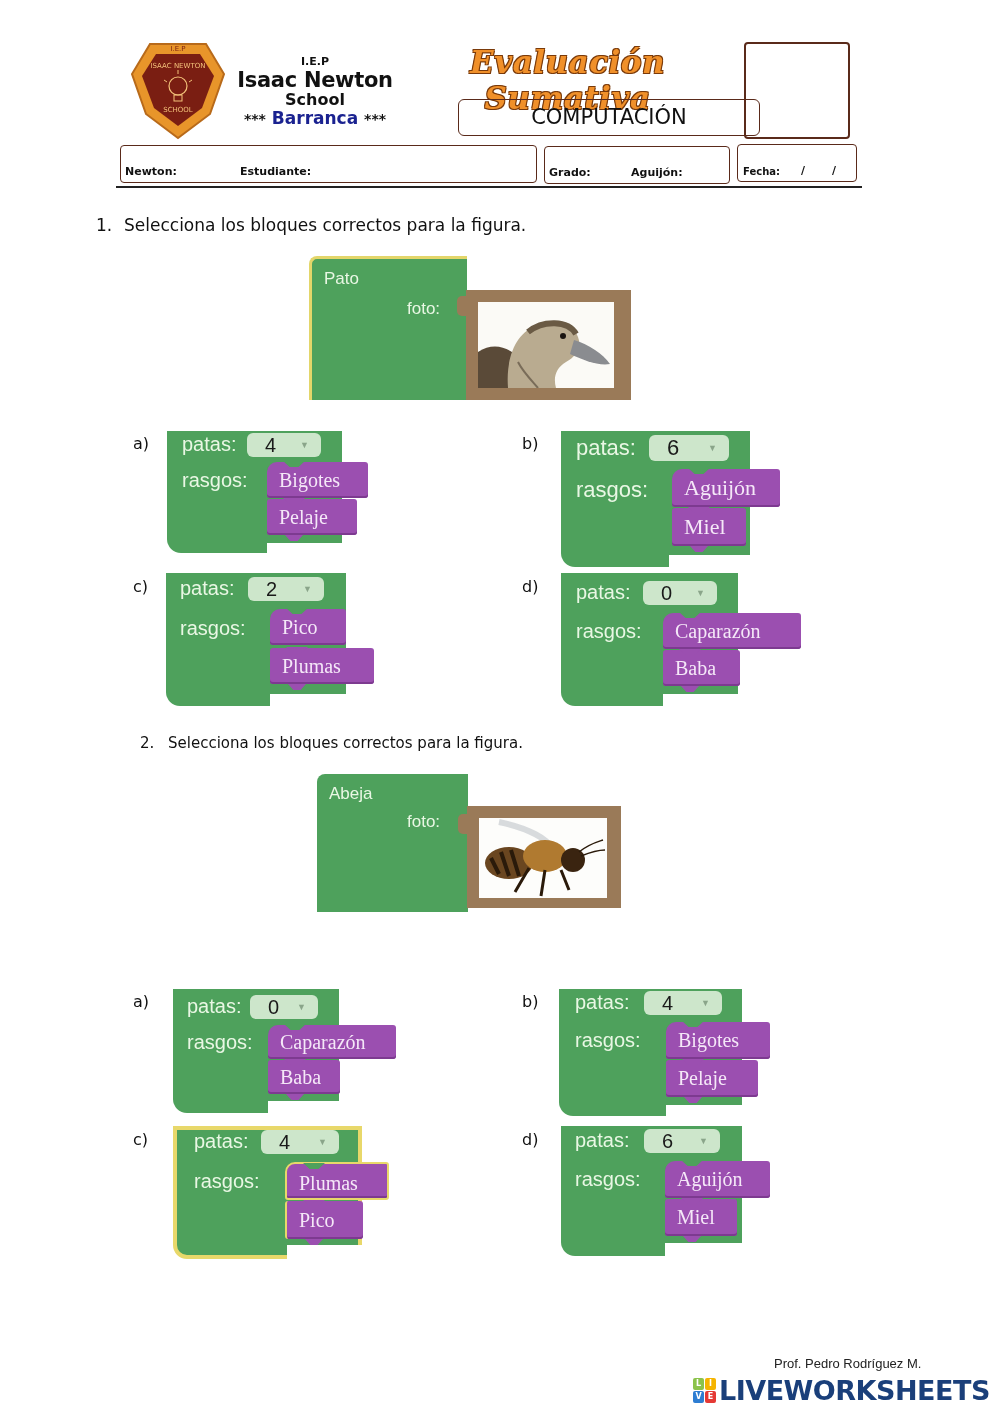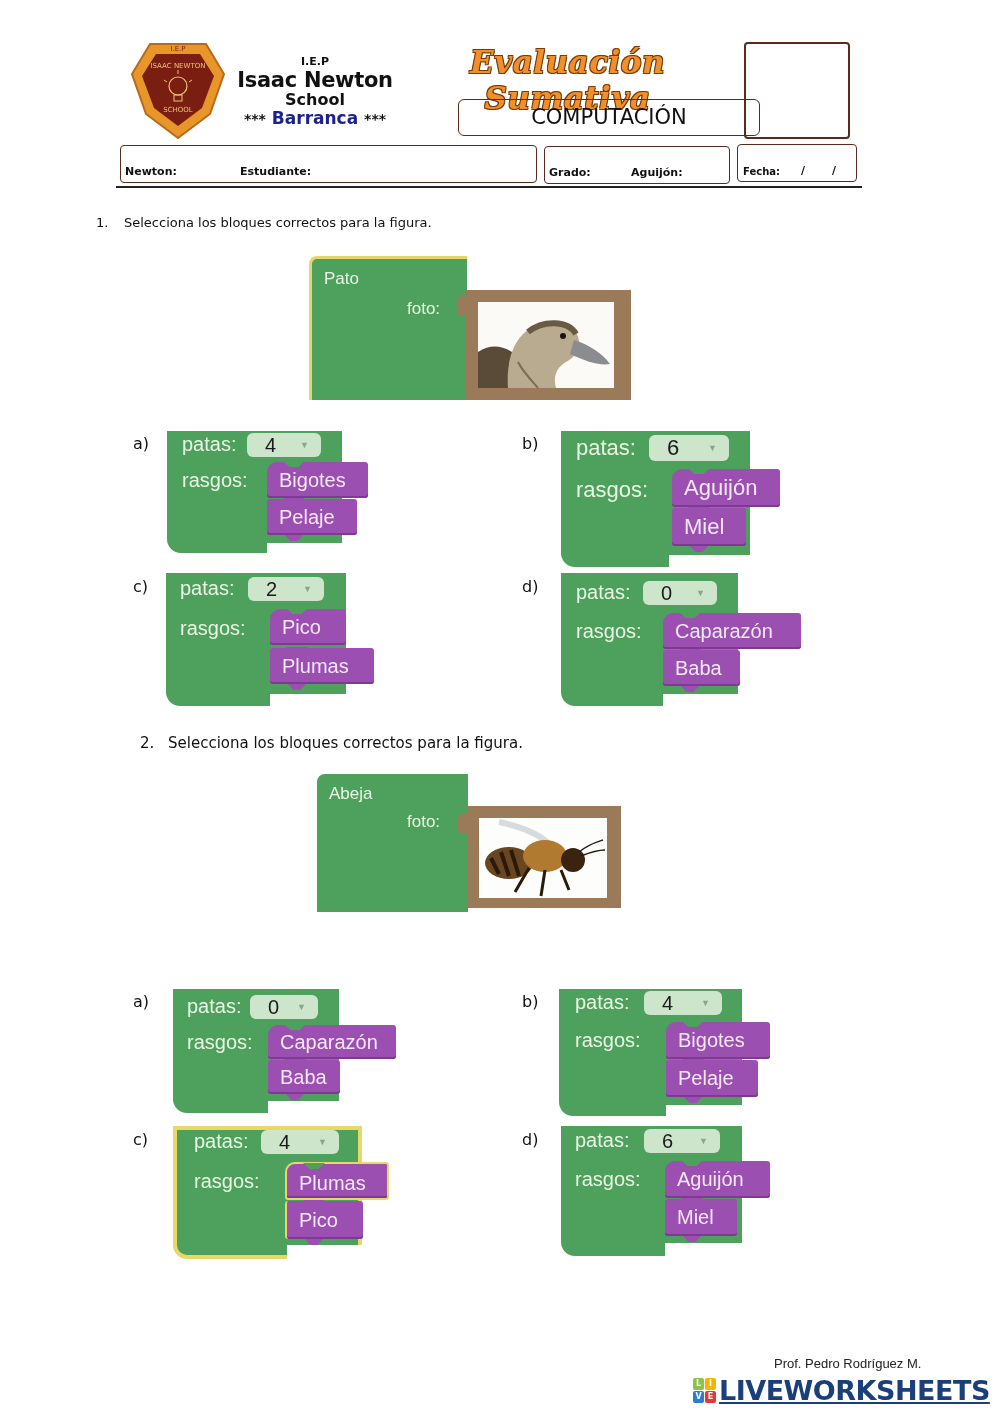--- a/index.html
+++ b/index.html
@@ -20,54 +20,54 @@
   .photo-box { position: absolute; left: 744px; top: 42px; width: 106px; height: 97px; border: 2px solid #5a2a1a; border-radius: 4px; }
 
   .field-box { position: absolute; top: 145px; height: 38px; border: 1.5px solid #5a2a1a; border-radius: 4px; font-weight: bold; font-size: 11px; }
   .field-box span { position: absolute; bottom: 4px; }
   .fb1 { left: 120px; width: 417px; }
   .fb2 { left: 544px; width: 186px; top: 146px; }
   .fb3 { left: 737px; width: 120px; top: 144px; }
   .header-rule { position: absolute; left: 116px; top: 186px; width: 746px; height: 2px; background: #222; }
 
   
-  .question { position: absolute; left: 96px; font-family: "DejaVu Sans", sans-serif; font-size: 13px; color: #111; }
+  .question { position: absolute; left: 96px; font-family: "DejaVu Sans", sans-serif; font-size: 17px; color: #111; }
   .question .num { display: inline-block; width: 28px; }
   .q2 { font-size: 15px; margin-left: 44px; }
 
   
   .def-block { position: absolute; }
   .def-green { position: absolute; left: 0; top: 0; width: 158px; background: #4ea15c; border-radius: 8px 0 0 0; }
   .def-name { position: absolute; left: 12px; top: 10px; color: #e9f7e4; font-family: "Liberation Sans", sans-serif; font-size: 17px; }
   .def-foto { position: absolute; color: #e9f7e4; font-family: "Liberation Sans", sans-serif; font-size: 17px; }
   .def-plug { position: absolute; width: 9px; height: 20px; background: #9a7a58; border-radius: 5px 0 0 5px; }
   .def-frame { position: absolute; background: #9a7a58; }
   .def-photo { position: absolute; background: #fff; overflow: hidden; }
 
   
   .opt-label { position: absolute; font-family: "DejaVu Sans", sans-serif; font-size: 16px; color: #111; }
   .opt { position: absolute; }
   .opt-green { position: absolute; left: 0; top: 0; background: #4ea15c; border-radius: 0 0 0 14px; }
   .opt-green.hl { border: 4px solid #e8d86a; }
   .lbl { position: absolute; color: #e9f7e4; font-family: "Liberation Sans", sans-serif; font-size: 20px; }
   .dd { position: absolute; height: 24px; background: #cde6cb; border-radius: 6px; color: #1a1a1a; font-family: "Liberation Sans", sans-serif; font-size: 20px; line-height: 24px; padding-left: 18px; }
   .dd .arrow { position: absolute; right: 12px; top: 0; font-size: 9px; color: #8aa58a; }
-  .chip { position: absolute; height: 36px; background: #9b4fb0; color: #f5e8f8; font-family: Liberation Sans, sans-serif; font-size: 20px; line-height: 36px; padding: 0 12px; border-radius: 3px 3px 3px 3px; box-shadow: inset 0 -2px 0 #7d3a90; }
+  .chip { position: absolute; height: 36px; background: #9b4fb0; color: #f5e8f8; font-family: Liberation Serif, serif; font-size: 20px; line-height: 36px; padding: 0 12px; border-radius: 3px 3px 3px 3px; box-shadow: inset 0 -2px 0 #7d3a90; }
   .chip.top { border-top-left-radius: 10px; }
   .chip .notch { position: absolute; left: 16px; top: -1px; width: 22px; height: 6px; background: #4ea15c; clip-path: polygon(0 0, 100% 0, 70% 100%, 30% 100%); }
   .chip .tab { position: absolute; left: 18px; bottom: -6px; width: 18px; height: 6px; background: #9b4fb0; clip-path: polygon(0 0, 100% 0, 70% 100%, 30% 100%); }
   .chip.second .notch { background: #9b4fb0; }
   .cut { position: absolute; background: #fff; }
 
   
   .prof { position: absolute; left: 774px; top: 1356px; font-family: "Liberation Sans", sans-serif; font-size: 13px; color: #222; }
   .lw { position: absolute; left: 693px; top: 1374px; height: 32px; display: flex; align-items: center; }
   .lw-tiles { display: grid; grid-template-columns: 11px 11px; grid-template-rows: 12px 12px; gap: 1px; margin-right: 3px; }
   .lw-tiles div { font-family: "DejaVu Sans", sans-serif; font-size: 8px; font-weight: bold; color: #fff; text-align: center; line-height: 12px; border-radius: 2px; }
-  .lw-text { font-family: "DejaVu Sans", sans-serif; font-weight: bold; font-size: 27px; color: #1a3f7a; letter-spacing: -0.5px; text-decoration: underline; }
+  .lw-text { font-family: "DejaVu Sans", sans-serif; font-weight: bold; font-size: 27px; color: #1a3f7a; letter-spacing: -0.5px; }
 </style>
 </head>
 <body>
 
 <div class="logo">
   <svg width="96" height="100" viewBox="0 0 96 100">
     <polygon points="20,4 76,4 94,34 80,74 48,98 16,74 2,34" fill="#e8952a" stroke="#b86a1a" stroke-width="2"></polygon>
     <polygon points="26,14 70,14 84,36 72,68 48,86 24,68 12,36" fill="#7a1e12"></polygon>
     <text x="48" y="11" font-size="7" text-anchor="middle" fill="#7a1e12" font-family="DejaVu Sans, sans-serif">I.E.P</text>
     <text x="48" y="28" font-size="7" text-anchor="middle" fill="#f3c27a" font-family="DejaVu Sans, sans-serif">ISAAC NEWTON</text>

